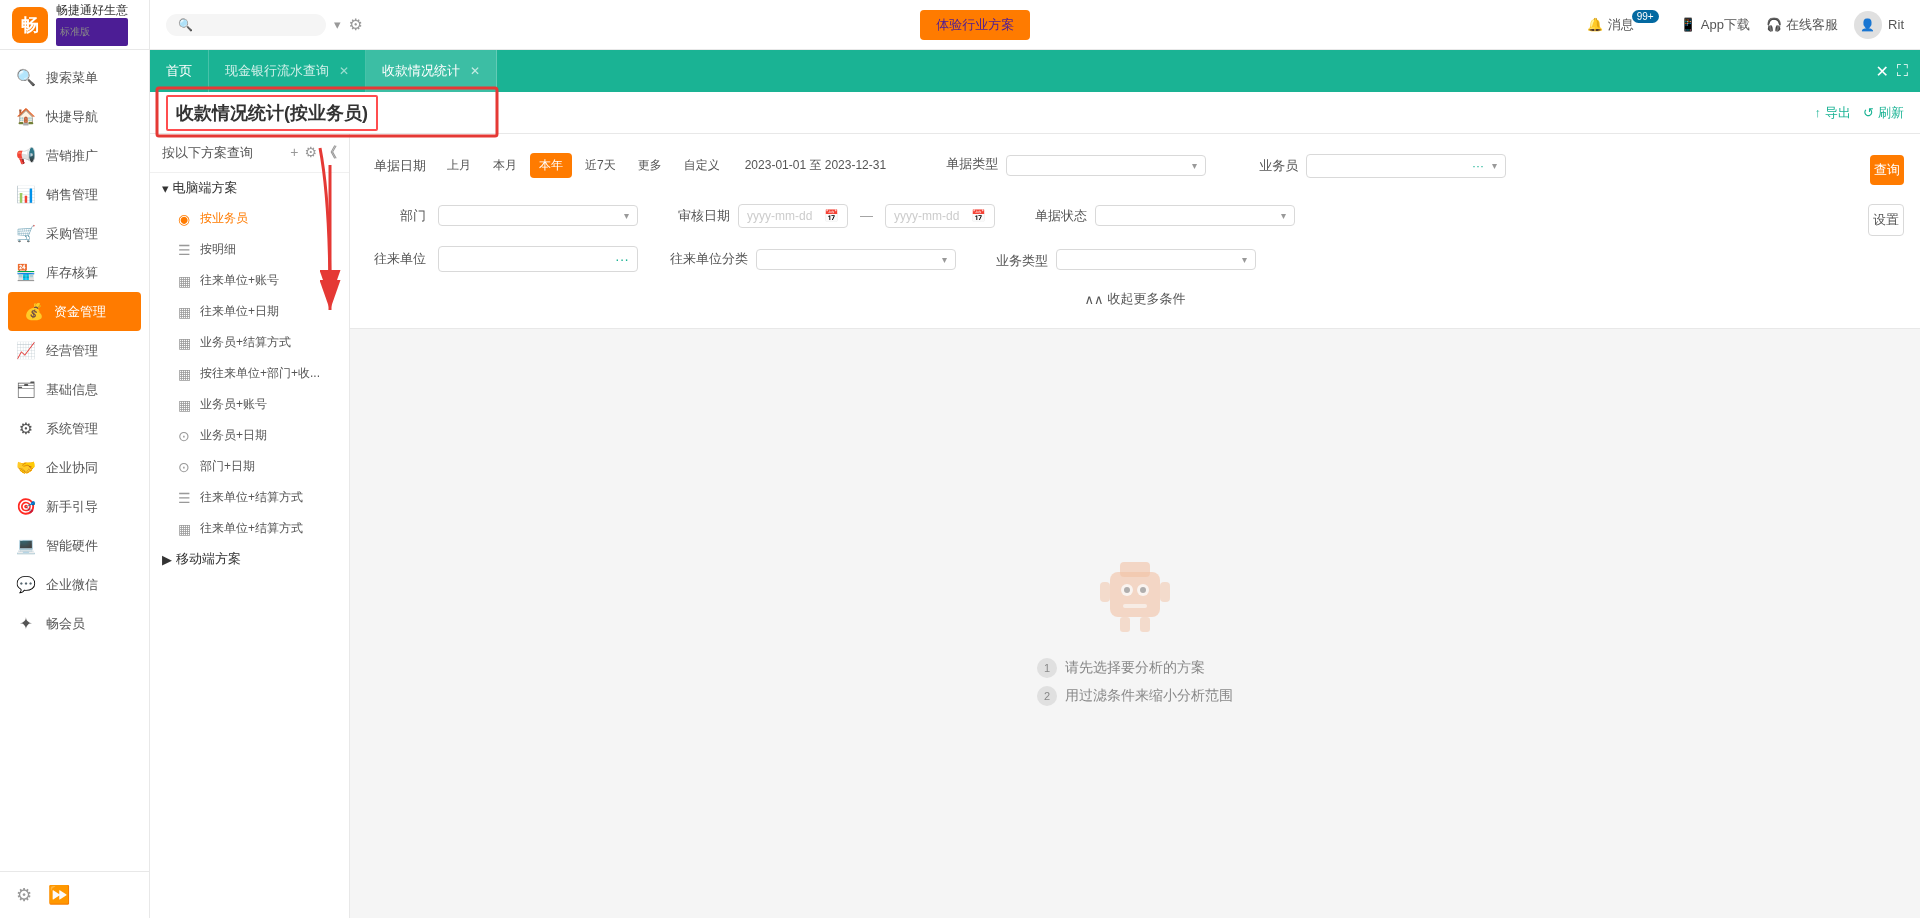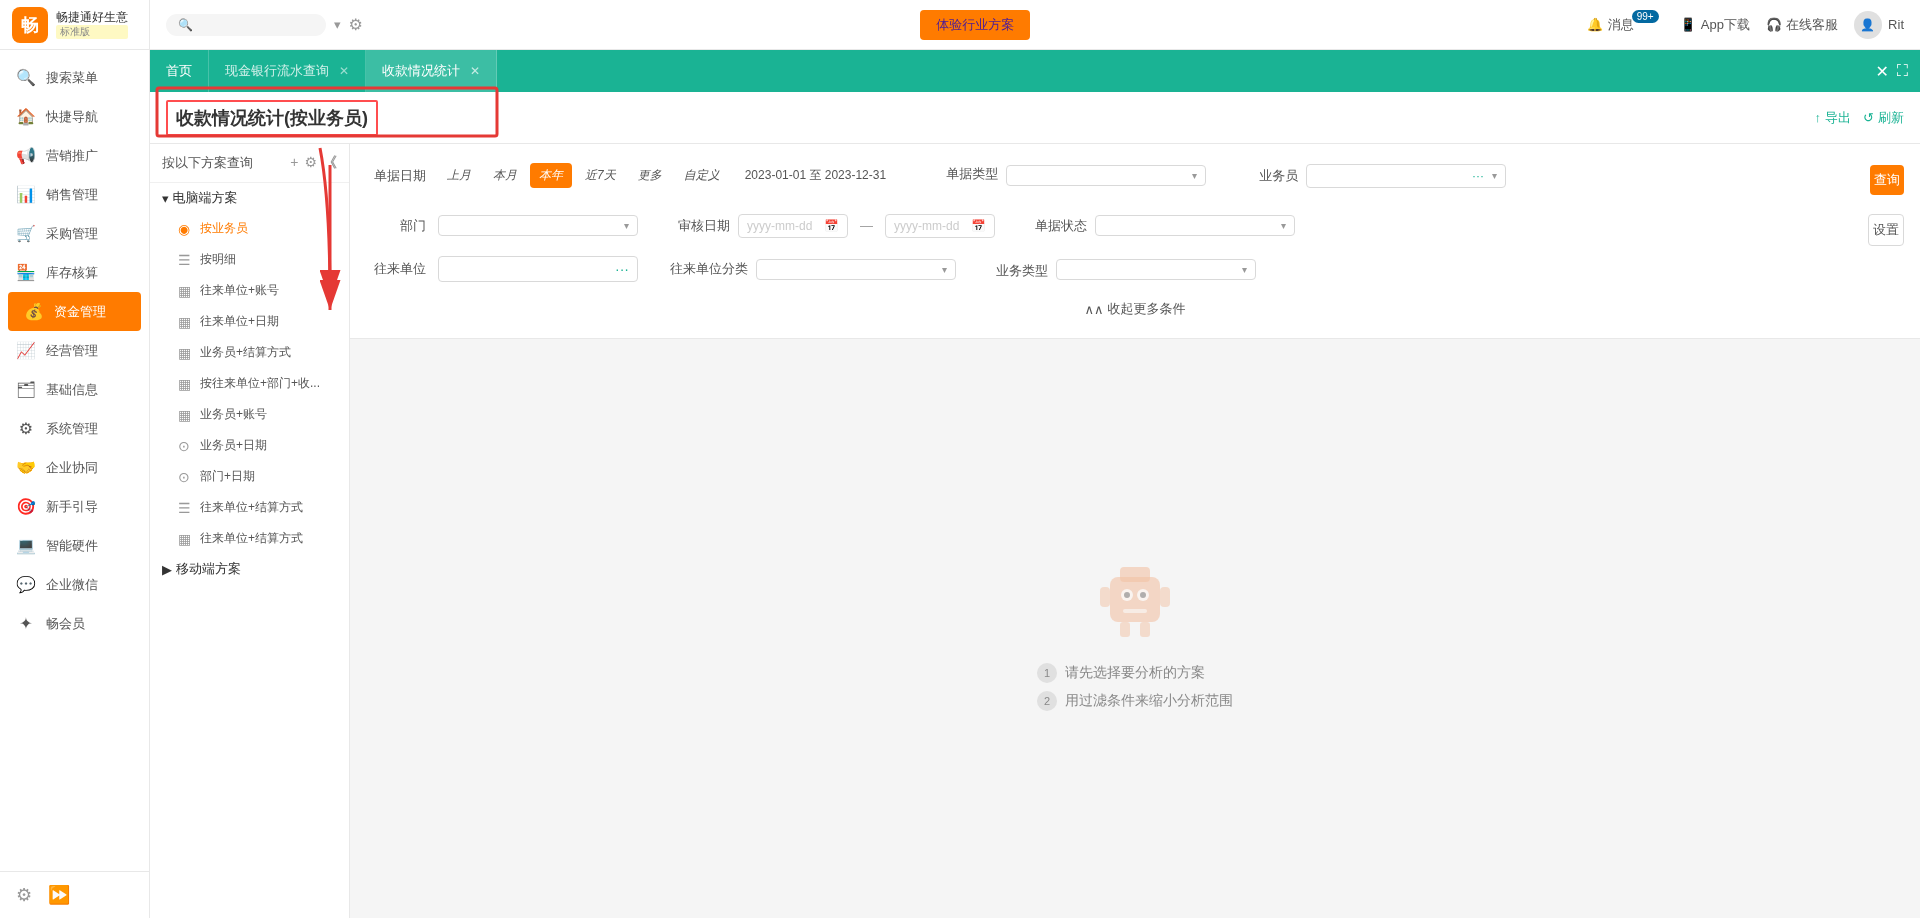--- a/index.html
+++ b/index.html
@@ -14,21 +14,21 @@
     .sidebar-logo {
       height: 50px; display: flex; align-items: center; padding: 0 12px;
       border-bottom: 1px solid #e8e8e8; background: #fff;
     }
     .logo-icon {
       width: 36px; height: 36px; background: #ff7b00; border-radius: 8px;
       display: flex; align-items: center; justify-content: center;
       color: white; font-size: 18px; font-weight: bold; margin-right: 8px;
     }
     .logo-text { font-size: 12px; color: #333; line-height: 1.3; }
-    .logo-badge { font-size: 10px; color: #888; background: #fef9c3; padding: 0 4px; border-radius: 2px; }
+    .logo-badge { font-size: 10px; color: #888; background: #4c1d95; padding: 7px 4px; border-radius: 2px; }
 
     .sidebar-nav { flex: 1; overflow-y: auto; padding: 8px 0; }
     .nav-item {
       display: flex; align-items: center; padding: 10px 16px; cursor: pointer;
       color: #555; transition: background 0.2s; gap: 10px;
     }
     .nav-item.active { background: #ff7b00; color: #fff; border-radius: 4px; margin: 0 8px; }
     .nav-item.active .nav-icon { color: #fff; }
     .nav-icon { font-size: 16px; width: 20px; text-align: center; }
     .nav-label { font-size: 13px; }
@@ -76,21 +76,21 @@
       color: rgba(255,255,255,0.8); font-size: 13px; gap: 6px; border-right: 1px solid rgba(255,255,255,0.2);
       position: relative;
     }
     .tab-item.home { color: white; }
     .tab-item.active { background: rgba(255,255,255,0.15); color: white; }
     .tab-item .tab-close { font-size: 12px; opacity: 0.7; margin-left: 4px; }
     .tab-bar-right { margin-left: auto; display: flex; align-items: center; padding: 0 12px; gap: 8px; color: white; }
 
     
     .page-header {
-      height: 52px; background: #fff; border-bottom: 1px solid #e8e8e8;
+      height: 42px; background: #fff; border-bottom: 1px solid #e8e8e8;
       display: flex; align-items: center; padding: 0 16px; justify-content: space-between;
     }
     .page-title {
       font-size: 18px; font-weight: bold; color: #333;
       border: 2px solid #ff4d4f; padding: 4px 8px; border-radius: 2px;
     }
     .page-actions { display: flex; align-items: center; gap: 12px; }
     .action-btn {
       display: flex; align-items: center; gap: 4px; color: #1ab394; cursor: pointer;
       font-size: 13px; background: none; border: none;
@@ -141,21 +141,21 @@
     .filter-row:last-child { margin-bottom: 0; }
     .filter-label { font-size: 13px; color: #555; white-space: nowrap; min-width: 60px; text-align: right; }
     .filter-field {
       display: flex; align-items: center; gap: 4px; border: 1px solid #d9d9d9;
       border-radius: 4px; padding: 4px 8px; background: #fff; min-width: 120px;
       font-size: 12px; color: #333;
     }
     .filter-field-wide { min-width: 200px; }
     .filter-chevron { color: #999; font-size: 10px; margin-left: auto; }
 
-    .date-tabs { display: flex; gap: 4px; align-items: center; font-style: italic; }
+    .date-tabs { display: flex; gap: 4px; align-items: center; }
     .date-tab {
       padding: 3px 8px; border-radius: 4px; cursor: pointer;
       font-size: 12px; color: #555; border: 1px solid transparent;
     }
     .date-tab.active { background: #ff7b00; color: white; }
     .date-range { font-size: 12px; color: #555; margin-left: 4px; }
 
     .date-input-group { display: flex; align-items: center; gap: 12px; }
     .date-input {
       border: 1px solid #d9d9d9; border-radius: 4px; padding: 4px 8px;

